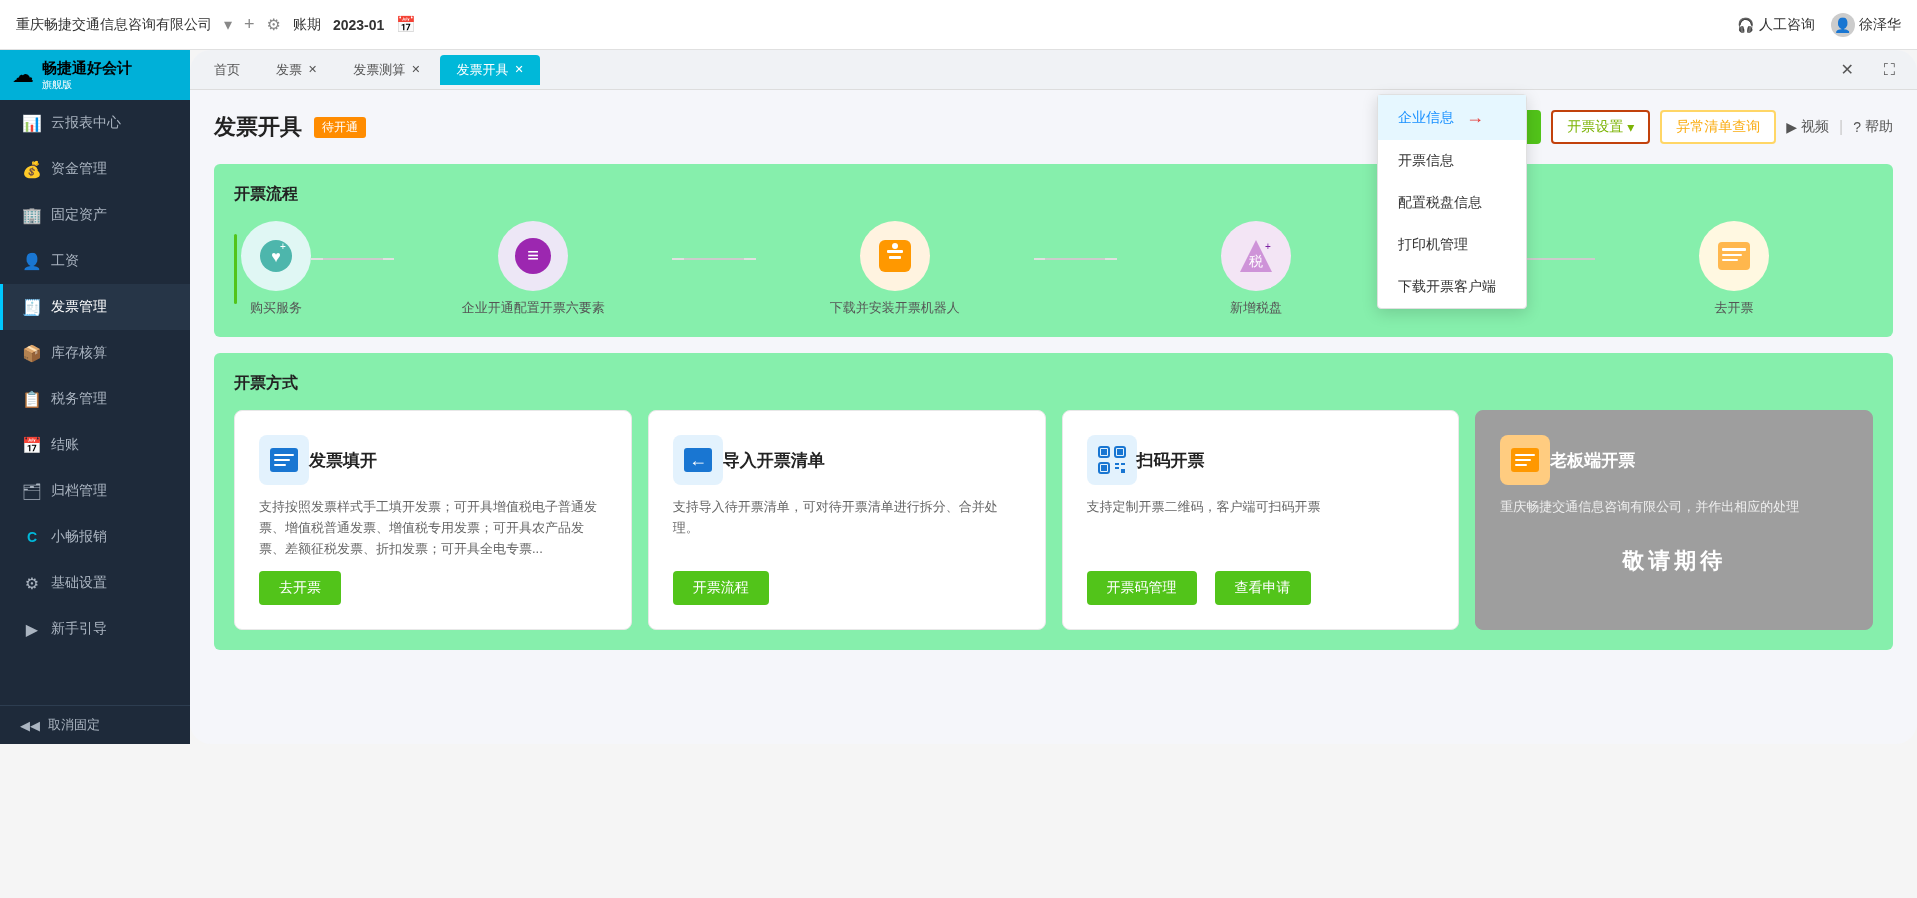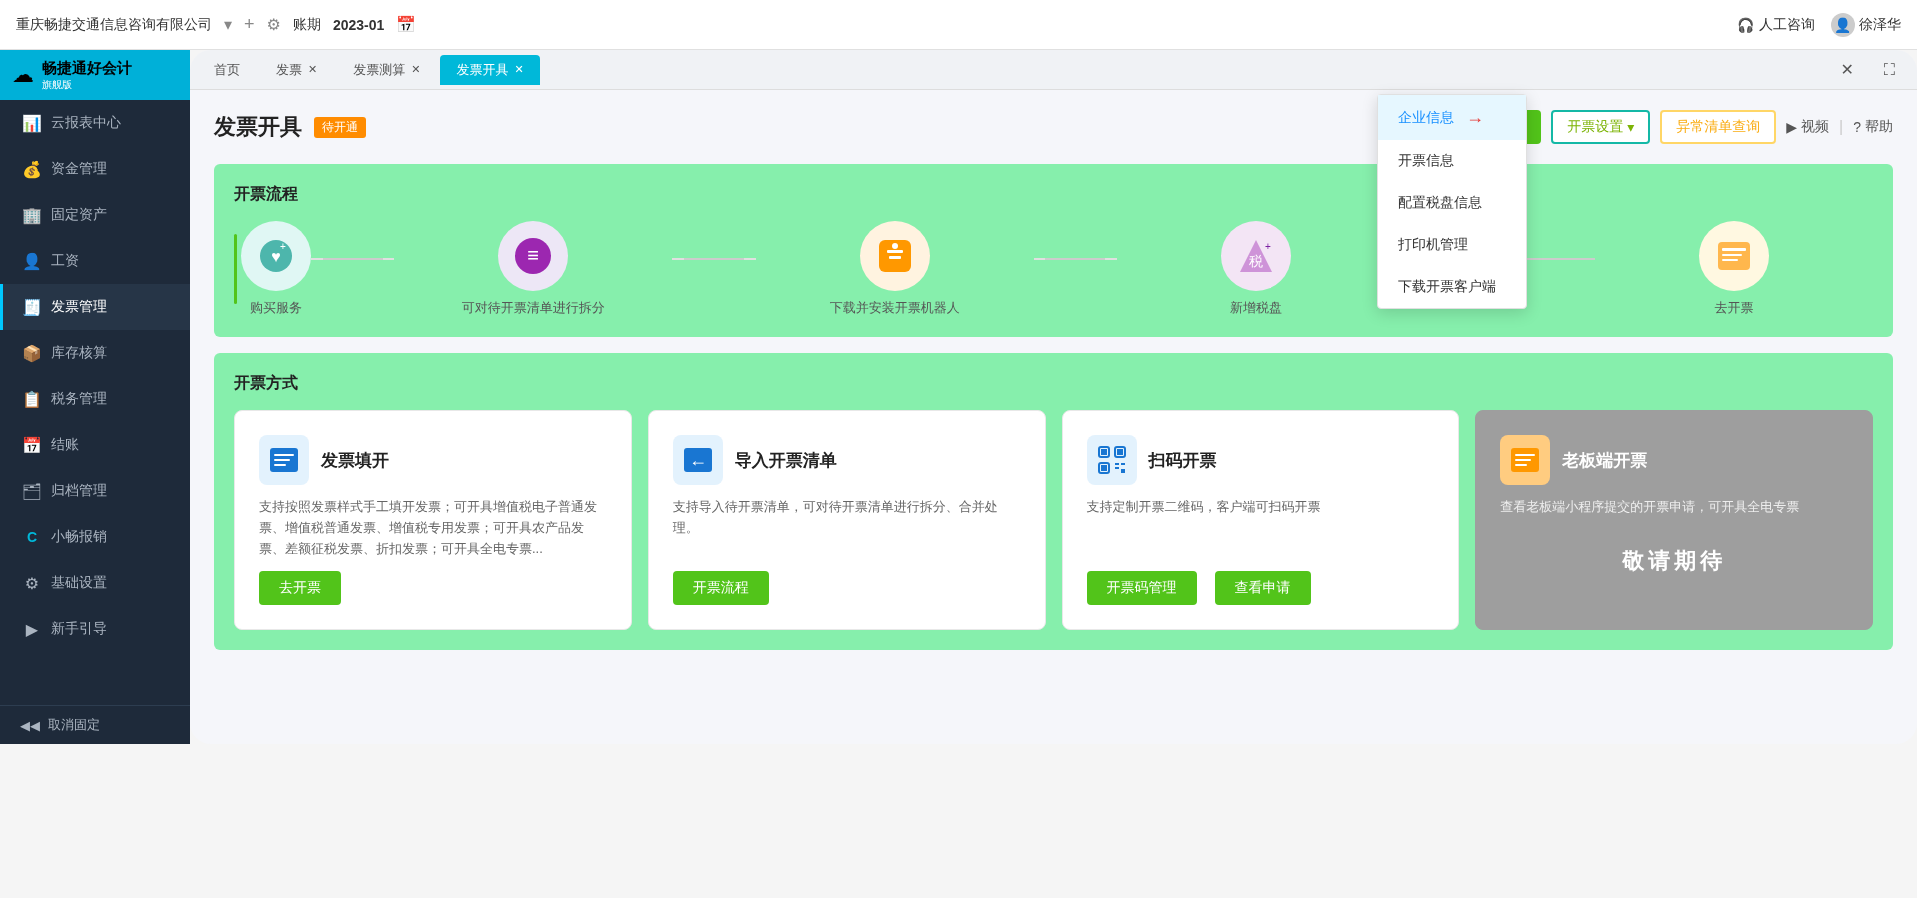--- a/index.html
+++ b/index.html
@@ -140,21 +140,21 @@
       padding: 2px 8px;
       border-radius: 3px;
     }
     .page-actions {
       margin-left: auto;
       display: flex;
       align-items: center;
       gap: 10px;
     }
     .btn-primary { background: #52c41a; color: #fff; border: none; padding: 8px 18px; border-radius: 4px; font-size: 14px; cursor: pointer; }
-    .btn-outline-green { background: #fff; color: #7cb305; border: 2px solid #14b8a6; padding: 6px 14px; border-radius: 4px; font-size: 14px; cursor: pointer; display: flex; align-items: center; gap: 4px; }
+    .btn-outline-green { background: #fff; color: #7cb305; border: 2px solid #c2410c; padding: 6px 14px; border-radius: 4px; font-size: 14px; cursor: pointer; display: flex; align-items: center; gap: 4px; }
     .btn-outline-yellow { background: #fff; color: #faad14; border: 2px solid #ffd666; padding: 6px 14px; border-radius: 4px; font-size: 14px; cursor: pointer; }
     .btn-text { background: transparent; border: none; color: #555; font-size: 14px; cursor: pointer; display: flex; align-items: center; gap: 4px; }
 
     
     .section { background: #86efac; border-radius: 6px; padding: 20px; margin-bottom: 16px; }
     .section-title { font-size: 16px; font-weight: bold; color: #222; margin-bottom: 16px; }
 
     
     .flow-steps { display: flex; align-items: center; gap: 0; }
     .flow-step { display: flex; flex-direction: column; align-items: center; gap: 8px; flex: 1; }
@@ -171,21 +171,21 @@
       padding: 24px;
       flex: 1;
       display: flex;
       flex-direction: column;
       gap: 12px;
     }
     .method-card.dark {
       background: #9e9e9e;
       border-color: #9e9e9e;
     }
-    .method-header { display: flex; align-items: center; gap: 12px; }
+    .method-header { display: flex; align-items: center; }
     .method-icon { width: 50px; height: 50px; border-radius: 8px; display: flex; align-items: center; justify-content: center; font-size: 24px; }
     .method-title { font-size: 17px; font-weight: bold; color: #222; }
     .method-title.dark-text { color: #fff; }
     .method-desc { font-size: 13px; color: #666; line-height: 1.6; }
     .method-desc.dark-text { color: #eee; }
     .method-btn { background: #52c41a; color: #fff; border: none; padding: 8px 20px; border-radius: 4px; font-size: 14px; cursor: pointer; align-self: flex-start; margin-top: auto; }
     .dropdown-menu {
       position: absolute;
       top: 94px;
       right: 390px;
@@ -374,21 +374,21 @@
               <div style="width:60px;height:2px;background:#ccc;"></div>
             </div>
 
             <div class="flow-step">
               <div class="flow-step-icon" style="background:#ede7f6;">
                 <svg width="40" height="40" viewBox="0 0 40 40">
                     <circle cx="20" cy="20" r="18" fill="#9c27b0"></circle>
                     <text x="20" y="26" text-anchor="middle" font-size="20" fill="white">≡</text>
                   </svg>
               </div>
-              <span class="flow-step-label">可对待开票清单进行拆分</span>
+              <span class="flow-step-label">企业开通配置开票六要素</span>
             </div>
 
             <div class="flow-connector">
               <div style="width:60px;height:2px;background:#ccc;"></div>
             </div>
 
             <div class="flow-step">
               <div class="flow-step-icon" style="background:#fff3e0;">
                 <svg width="40" height="40" viewBox="0 0 40 40">
                     <rect x="4" y="4" width="32" height="32" rx="6" fill="#ff9800"></rect>
@@ -497,21 +497,21 @@
                 <div class="method-icon" style="background:#ffcc80;">
                   <svg width="32" height="32" viewBox="0 0 32 32">
                       <rect x="2" y="4" width="28" height="24" rx="3" fill="#ff9800"></rect>
                       <rect x="6" y="10" width="20" height="2" rx="1" fill="white"></rect>
                       <rect x="6" y="15" width="16" height="2" rx="1" fill="white"></rect>
                       <rect x="6" y="20" width="12" height="2" rx="1" fill="white"></rect>
                     </svg>
                 </div>
                 <span class="method-title dark-text">老板端开票</span>
               </div>
-              <div class="method-desc dark-text">查看老板端小程序提交的开票申请，可开具全电专票</div>
+              <div class="method-desc dark-text">重庆畅捷交通信息咨询有限公司，并作出相应的处理</div>
               <div style="text-align:center; color:#fff; font-size:22px; font-weight:bold; margin-top:16px; letter-spacing:4px;">敬请期待</div>
             </div>
           </div>
         </div>
       </div>
     </div>
   </div>
 </div>
 
 <div class="dropdown-menu">

